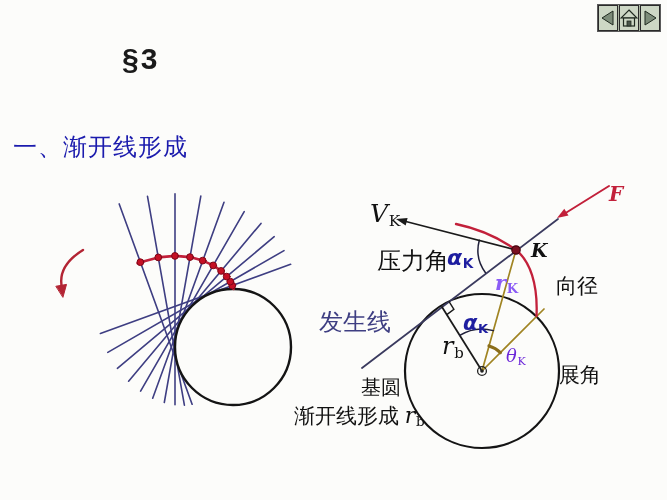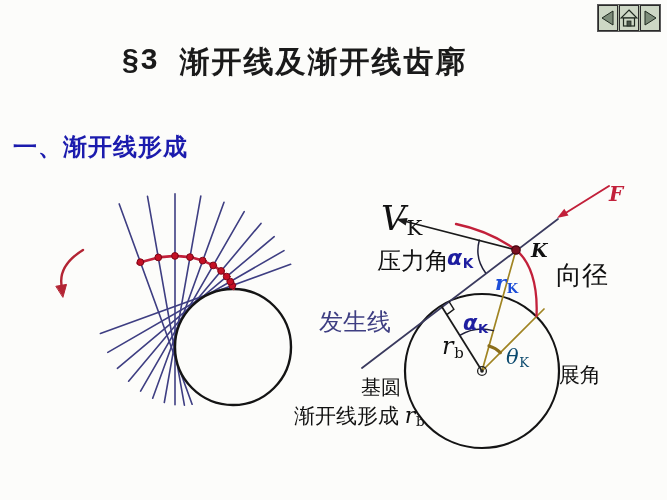--- a/index.html
+++ b/index.html
@@ -11,21 +11,21 @@
   .abs{position:absolute;}
   
   .title{
     left:122px;top:42px;
     display:flex;gap:20px;
     font-size:30px;font-weight:bold;color:#1a1a1a;
     letter-spacing:2px;white-space:nowrap;
   }
   .subtitle{
     left:13px;top:131px;
-    font-size:24px;font-weight:bold;color:#1b1bad;
+    font-size:24px;font-weight:normal;color:#1b1bad;
     letter-spacing:1px;white-space:nowrap;
   }
   
   .nav{
     right:6px;top:4px;
     display:flex;
     border:1px solid #5a5a5a;
     background:#aab4a2;
   }
   .nav-btn{
@@ -36,21 +36,21 @@
     display:flex;align-items:center;justify-content:center;
     cursor:pointer;padding:0;
   }
   .nav-btn:first-child{margin-left:0;}
   
   .lbl{position:absolute;white-space:nowrap;line-height:1;}
   .cjk{font-size:24px;color:#111;}
   .math{font-family:"DejaVu Serif", serif;font-style:italic;}
   .sub{font-size:0.62em;font-style:normal;position:relative;top:0.25em;left:0.05em;}
   .blue-sym{color:#1e1ea0;font-weight:bold;font-style:italic;font-family:"DejaVu Sans", sans-serif;}
-  .olive-sym{color:#1d4ed8;font-weight:bold;}
+  .olive-sym{color:#8b5cf6;font-weight:bold;}
   .red-sym{color:#c2203a;font-weight:bold;}
   svg{position:absolute;left:0;top:0;}
 </style>
 </head>
 <body>
 
 <div class="abs nav">
   <button class="nav-btn">
     <svg width="16" height="18" viewBox="0 0 16 18" style="position:static">
       <polygon points="13,2 13,16 2,9" fill="#7d8c7a" stroke="#1f291f" stroke-width="1"></polygon>
@@ -65,21 +65,20 @@
   </button>
   <button class="nav-btn">
     <svg width="16" height="18" viewBox="0 0 16 18" style="position:static">
       <polygon points="3,2 3,16 14,9" fill="#7d8c7a" stroke="#1f291f" stroke-width="1"></polygon>
     </svg>
   </button>
 </div>
 
 <div class="abs title">
   <span>§3</span>
-  <span>渐开线及渐开线齿廓</span>
 </div>
 <div class="abs subtitle">一、渐开线形成</div>
 
 <svg width="667" height="500" viewBox="0 0 667 500">
 
   <g stroke-linecap="round">
 
     <g stroke="#3e3e82" stroke-width="1.6">
       <line x1="100.4" y1="333.5" x2="290.6" y2="264.3"></line>
       <line x1="107.8" y1="352.4" x2="284.0" y2="250.6"></line>
@@ -147,39 +146,39 @@
       <polygon points="557,218 568.5,215.6 564.3,208.8" fill="#c2203a"></polygon>
     </g>
 
     <circle cx="516" cy="250" r="4.2" fill="#7a1020" stroke="#46050f" stroke-width="1.2"></circle>
 
     <circle cx="482" cy="371" r="4.4" fill="none" stroke="#222" stroke-width="1.3"></circle>
     <circle cx="482" cy="371" r="1.8" fill="#222"></circle>
   </g>
 </svg>
 
-<span class="lbl math" style="left:381px;top:201px;font-size:34px;color:#111"><span>V</span><span class="sub">K</span></span>
+<span class="lbl math" style="left:370px;top:201px;font-size:25px;color:#111"><span>V</span><span class="sub">K</span></span>
 
 <span class="lbl cjk" style="left:377px;top:249px">压力角</span>
 
 <span class="lbl blue-sym" style="left:447px;top:247px;font-size:22px"><span>α</span><span class="sub">K</span></span>
 
 <span class="lbl math" style="left:531px;top:241px;font-size:19px;font-weight:bold;color:#111">K</span>
 
 <span class="lbl math red-sym" style="left:609px;top:184px;font-size:20px">F</span>
 
 <span class="lbl math olive-sym" style="left:495px;top:272px;font-size:21px"><span>r</span><span class="sub">K</span></span>
 
-<span class="lbl cjk" style="left:556px;top:262px;font-size:26px">向径</span>
+<span class="lbl cjk" style="left:556px;top:275px;font-size:21px">向径</span>
 
 <span class="lbl cjk" style="left:319px;top:310px;color:#3e3e82">发生线</span>
 
 <span class="lbl blue-sym" style="left:463px;top:313px;font-size:21px"><span>α</span><span class="sub">K</span></span>
 
 <span class="lbl math" style="left:442px;top:334px;font-size:24px;color:#111"><span>r</span><span class="sub">b</span></span>
 
-<span class="lbl math" style="left:506px;top:347px;font-size:21px;color:#0c4a6e"><span>θ</span><span class="sub">K</span></span>
+<span class="lbl math" style="left:506px;top:347px;font-size:18px;color:#6d28d9"><span>θ</span><span class="sub">K</span></span>
 
 <span class="lbl cjk" style="left:559px;top:364px;font-size:21px">展角</span>
 
 <span class="lbl cjk" style="left:361px;top:377px;font-size:20px">基圆</span>
 
 <span class="lbl cjk" style="left:294px;top:405px;font-size:21px"><span>渐开线形成</span>&nbsp;<span class="math" style="font-size:22px"><span>r</span><span class="sub">b</span></span></span>
 
 </body></html>

